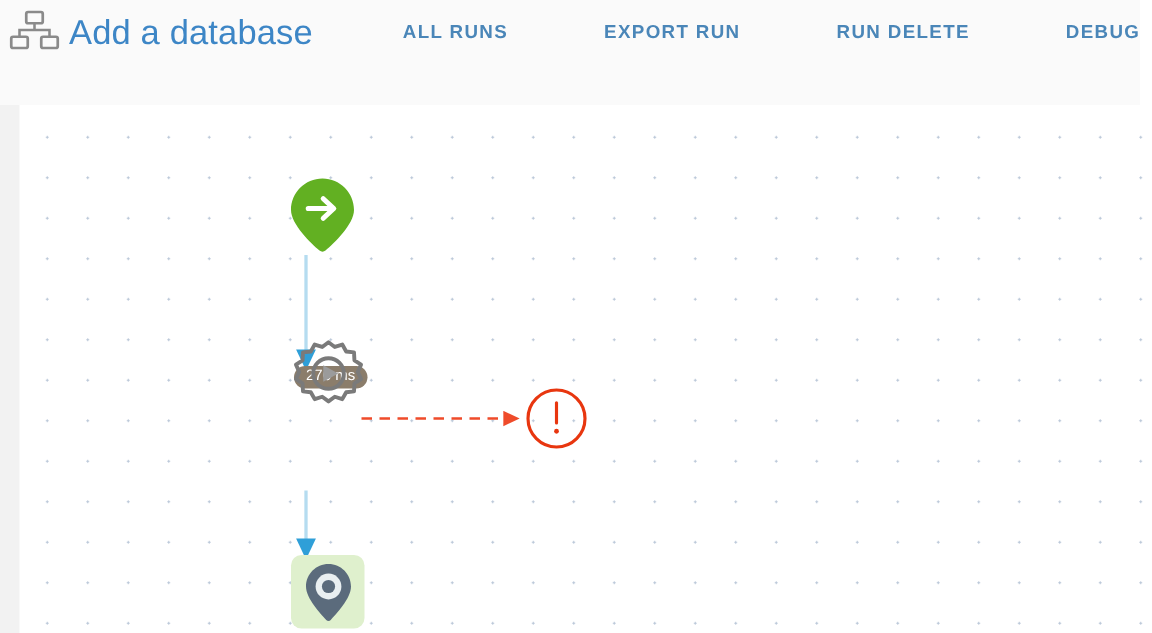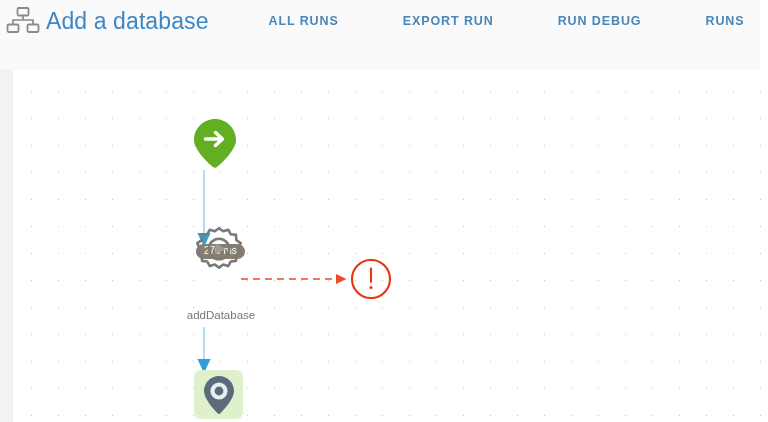--- a/index.html
+++ b/index.html
@@ -157,22 +157,22 @@
       <rect x="21.5" y="18.5" width="11" height="7.5" rx="1.2" fill="none" stroke="#8a8a8a" stroke-width="1.8"></rect>
       <path d="M17 9.5 V14 M7 18.5 V14 H27 V18.5" fill="none" stroke="#8a8a8a" stroke-width="1.7"></path>
     </svg>
 
     <div class="page-title">Add a database</div>
 
 
     <nav class="nav">
       <a class="nav-link" href="#">ALL RUNS</a>
       <a class="nav-link" href="#">EXPORT RUN</a>
-      <a class="nav-link" href="#">RUN DEBUG</a>
-      <a class="nav-link" href="#">RUNS</a>
+      <a class="nav-link" href="#">RUN DELETE</a>
+      <a class="nav-link" href="#">DEBUG</a>
       <a class="nav-link" href="#">EXPORT</a>
     </nav>
 
   </div>
 </div>
 
 <div class="canvas-wrap">
   <div class="canvas">
 
     <svg class="edge-svg">
@@ -204,21 +204,20 @@
     <div class="node activity-node">
       <svg viewBox="0 0 48 48" width="48" height="48">
         <g fill="none" stroke="#7a7a7a" stroke-width="2.6" stroke-linejoin="round">
           <path d="M24 3.2 l4.2 3.1 5 -1.6 2.6 4.6 5.2 0.6 0.3 5.3 4.4 2.9 -2.2 4.8 2.2 4.8 -4.4 2.9 -0.3 5.3 -5.2 0.6 -2.6 4.6 -5 -1.6 -4.2 3.1 -4.2 -3.1 -5 1.6 -2.6 -4.6 -5.2 -0.6 -0.3 -5.3 -4.4 -2.9 2.2 -4.8 -2.2 -4.8 4.4 -2.9 0.3 -5.3 5.2 -0.6 2.6 -4.6 5 1.6 z"></path>
           <circle cx="24" cy="24" r="10.2"></circle>
         </g>
         <path d="M20.5 18.5 L30.5 24 L20.5 29.5 Z" fill="#9b9b9b"></path>
       </svg>
     </div>
 
-    <div class="node-label">addDatabase</div>
 
     <div class="node error-node">
       <svg viewBox="0 0 42 42" width="42" height="42">
         <circle cx="21" cy="21" r="19" fill="none" stroke="#e8360f" stroke-width="2.1"></circle>
         <path d="M21 10.5 V24" stroke="#e8360f" stroke-width="2.1" stroke-linecap="round"></path>
         <circle cx="21" cy="29.5" r="1.6" fill="#e8360f"></circle>
       </svg>
     </div>
 
     <div class="node end-node">

